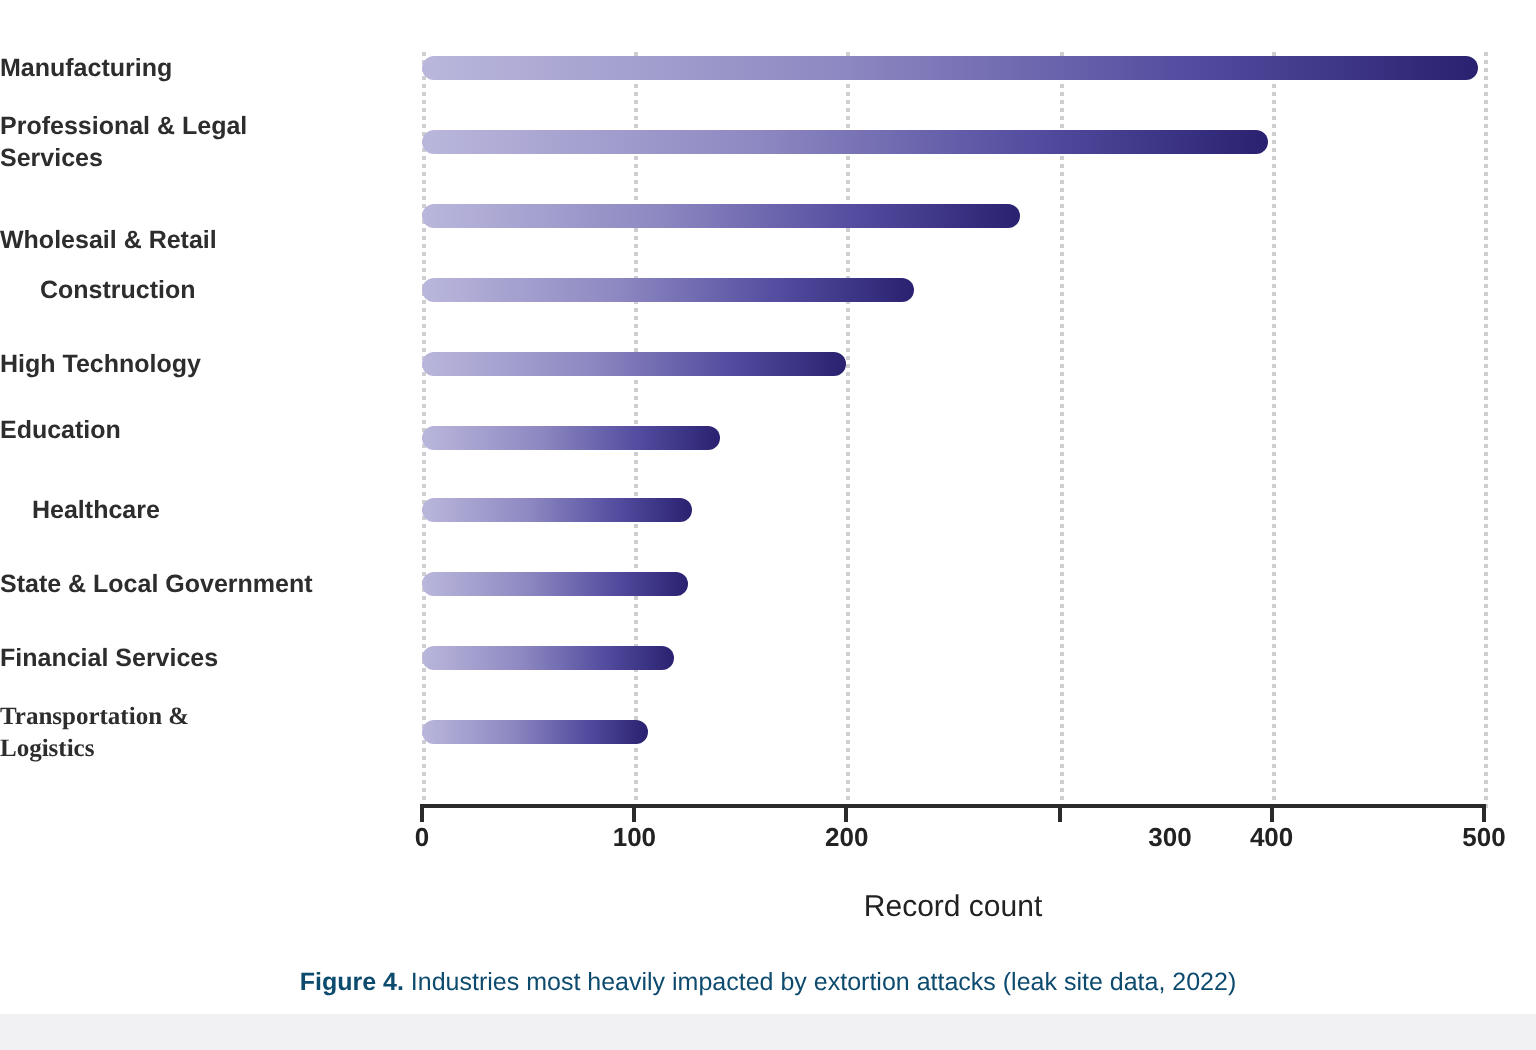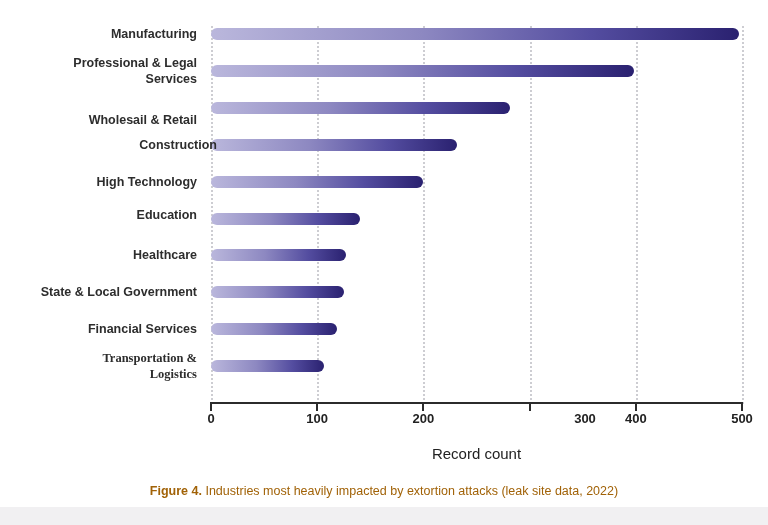--- a/index.html
+++ b/index.html
@@ -25,21 +25,20 @@
   .bar{
     position:absolute;
     height:12px;
     border-radius:6px;
     background:linear-gradient(90deg,#bab7dc 0%,#8d88c1 40%,#544da0 72%,#2a2170 100%);
   }
   
   .cat-label{
     position:absolute;
     left:0; width:197px;
-    text-align:right;
     font-weight:bold;
     font-size:12.5px;
     line-height:1.3;
     color:#2d2d2d;
     white-space:pre-line;
     transform:translateY(-50%);
   }
   
   .axis-line{
     position:absolute;
@@ -69,21 +68,21 @@
     font-size:15px;
     font-weight:400;
     color:#222222;
   }
   .caption{
     position:absolute;
     left:0; top:484px;
     width:768px;
     text-align:center;
     font-size:12.5px;
-    color:#a16207;
+    color:#0c4a6e;
   }
   .caption .prefix{font-weight:bold;}
   .bottom-strip{
     position:absolute;
     left:0; top:507px;
     width:768px; height:18px;
     background:#f1f0f2;
   }
 </style>
 </head>
@@ -112,21 +111,21 @@
     </div>
 
   <div id="cat-labels">
       <div class="cat-label" style="top: 34px;">Manufacturing</div>
       <div class="cat-label" style="top: 70.9px;">Professional &amp; Legal
 Services</div>
       <div class="cat-label" style="top: 107.8px; margin-top: 12px;">Wholesail &amp; Retail</div>
       <div class="cat-label" style="top: 144.7px; padding-left: 20px;">Construction</div>
       <div class="cat-label" style="top: 181.6px;">High Technology</div>
       <div class="cat-label" style="top: 215px;">Education</div>
-      <div class="cat-label" style="top: 255.4px;">Healthcare</div>
+      <div class="cat-label" style="top: 255.4px; padding-left: 16px;">Healthcare</div>
       <div class="cat-label" style="top: 292.3px;">State &amp; Local Government</div>
       <div class="cat-label" style="top: 329.2px;">Financial Services</div>
       <div class="cat-label" style="top: 366.1px; font-family: Liberation Serif, serif;">Transportation &amp;
 Logistics</div>
     </div>
 
   <div class="axis-line"></div>
   <div id="ticks">
       <div class="tick-mark" style="left: 210px;"></div>
       <div class="tick-label" style="left: 211px;">0</div>

